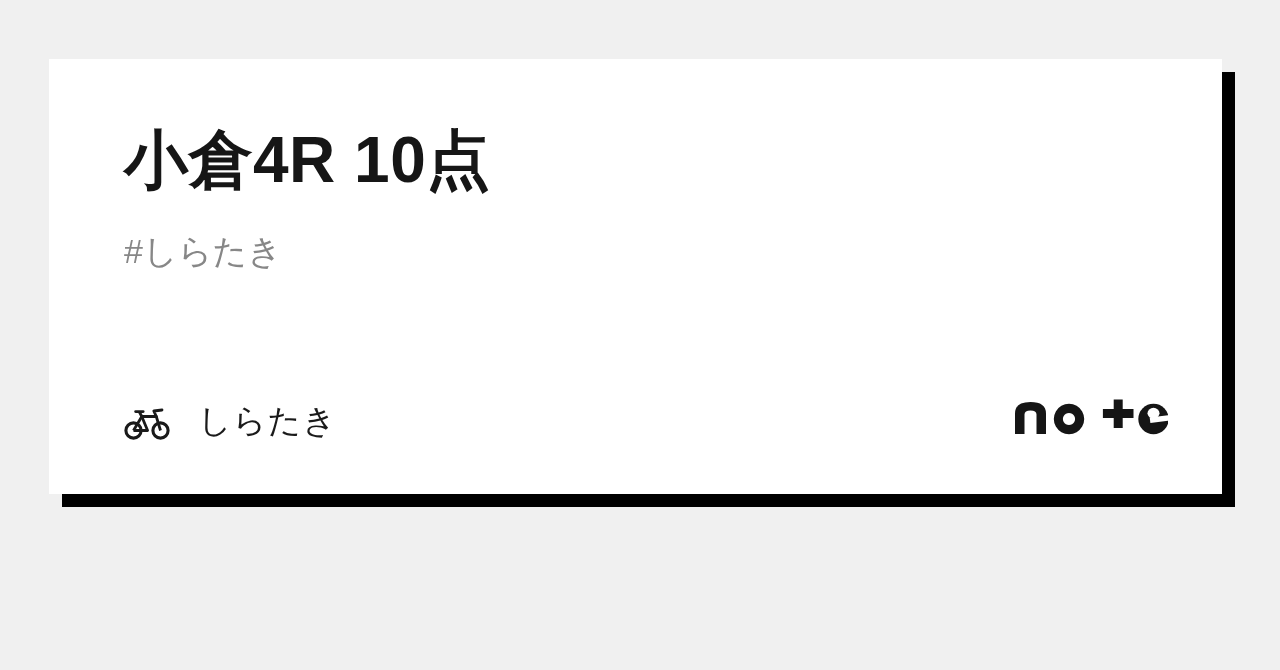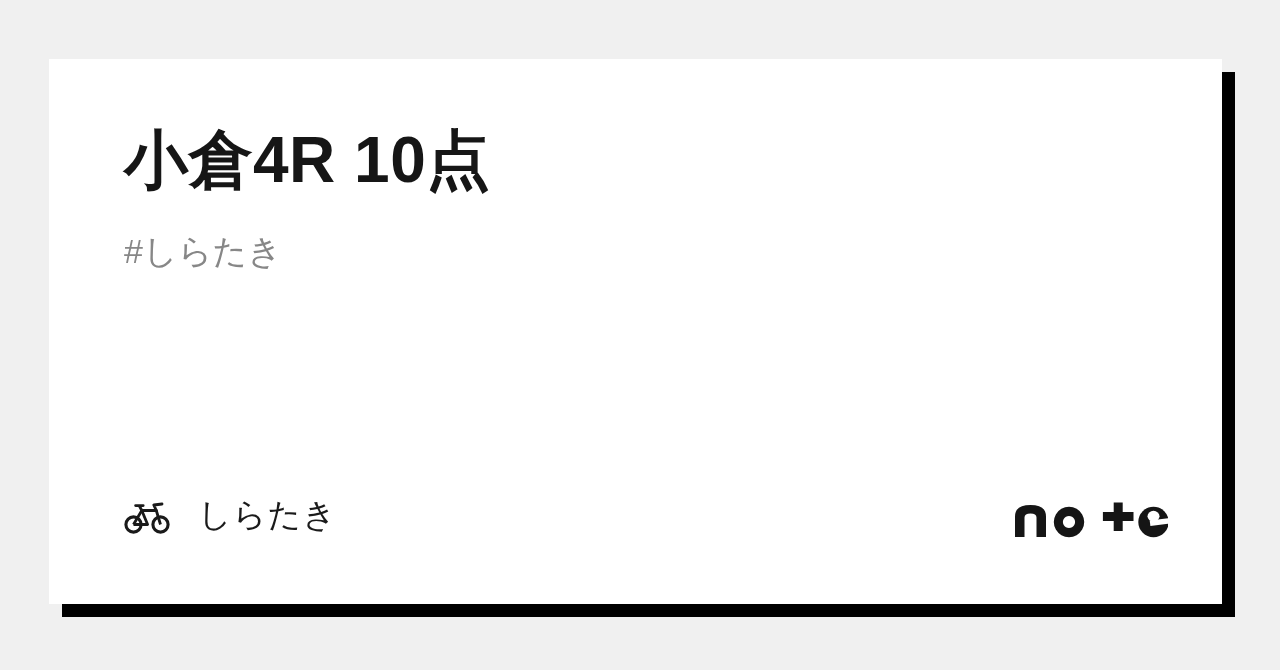--- a/index.html
+++ b/index.html
@@ -9,21 +9,21 @@
     overflow: hidden;
     font-family: "Liberation Sans", "DejaVu Sans", sans-serif;
   }
   body { background: #f0f0f0; position: relative; }
 
   .card {
     position: absolute;
     left: 49px;
     top: 59px;
     width: 1173px;
-    height: 545px;
+    height: 435px;
     background: #ffffff;
     box-shadow: 13px 13px 0 0 #000000;
   }
 
   .content {
     position: absolute;
     left: 75px;
     right: 54px;
     top: 57px;
   }
@@ -41,24 +41,24 @@
     font-size: 34px;
     line-height: 1.5;
     font-weight: 400;
     color: #878787;
   }
 
   .footer {
     position: absolute;
     left: 75px;
     right: 54px;
-    bottom: 66px;
+    bottom: 50px;
     display: flex;
     justify-content: space-between;
-    align-items: flex-end;
+    align-items: flex-start;
   }
 
   .author {
     display: flex;
     align-items: center;
     gap: 28px;
   }
 
   .author-icon svg { display: block; }
 

